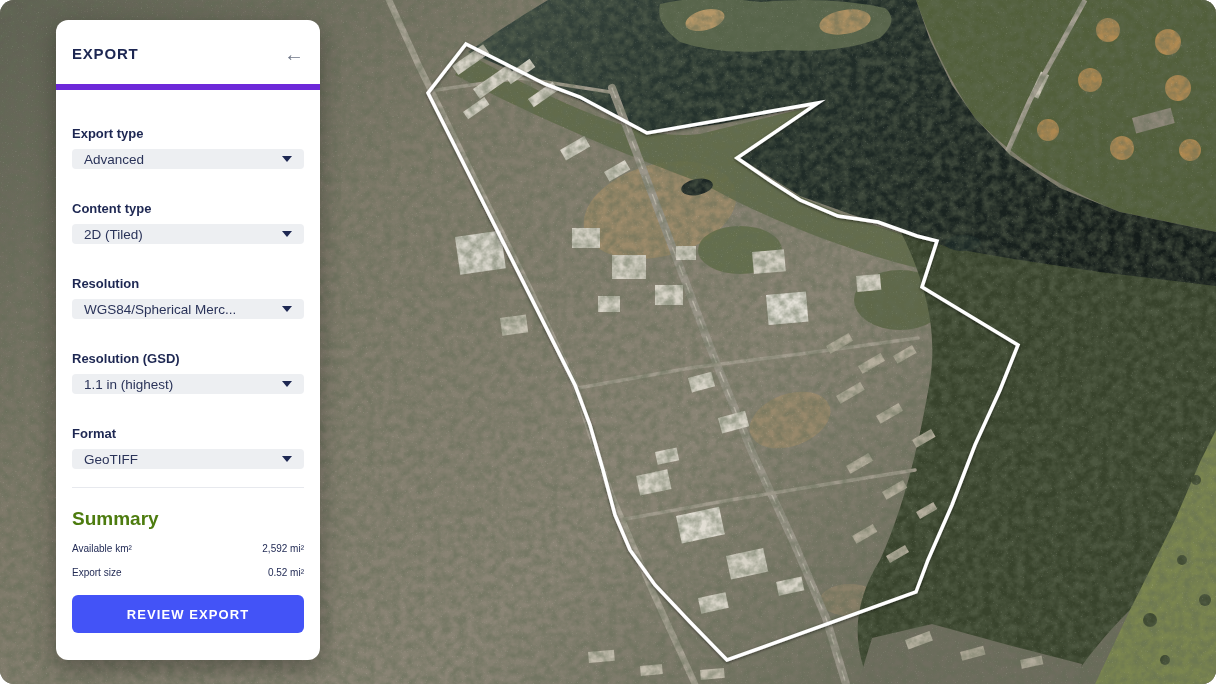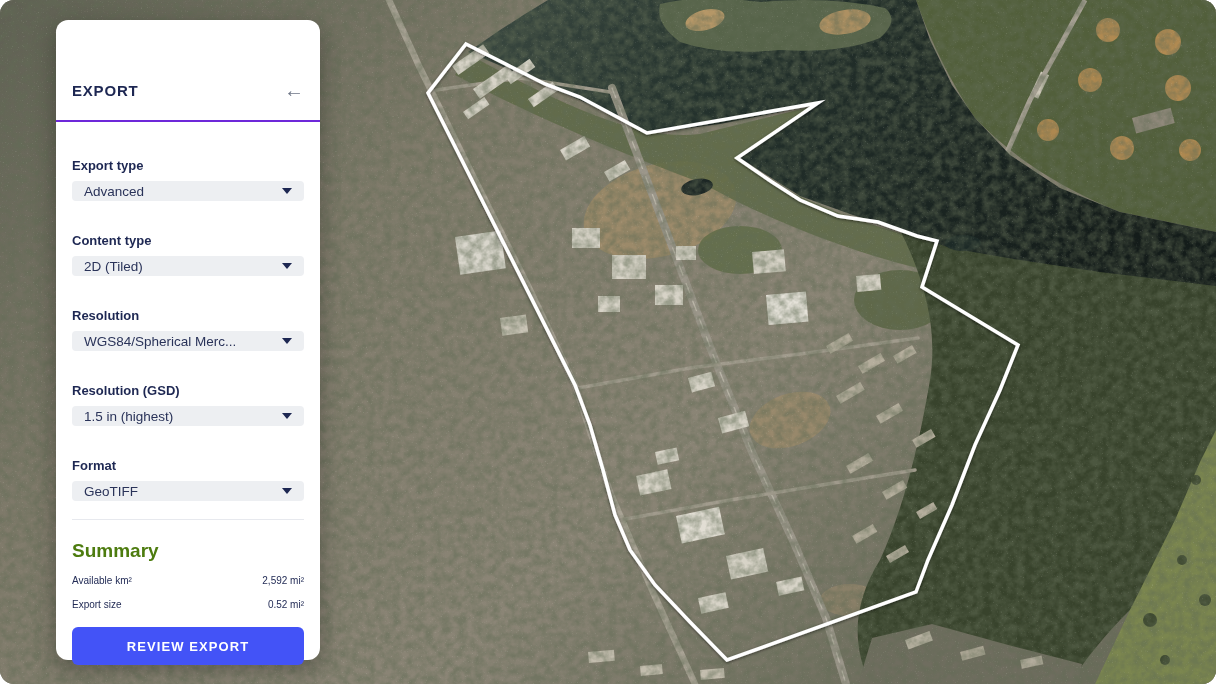--- a/index.html
+++ b/index.html
@@ -4,22 +4,22 @@
 <style>
   html,body{margin:0;padding:0;background:#ffffff;}
   .stage{position:relative;width:1216px;height:684px;border-radius:14px;overflow:hidden;
          background:#6f6e60;font-family:"Liberation Sans",sans-serif;}
   .map-svg{position:absolute;inset:0;display:block;}
 
   
   .panel{position:absolute;left:56px;top:20px;width:264px;height:640px;background:#ffffff;
          border-radius:12px;box-shadow:0 8px 24px rgba(0,0,0,.30);color:#202a52;
          box-sizing:border-box;display:flex;flex-direction:column;}
-  .panel-header{display:flex;justify-content:space-between;align-items:center;
-                padding:25px 16px 21px 16px;border-bottom:2px solid #6d28d9;margin-top:36px;}
+  .panel-header{display:flex;justify-content:space-between;align-items:flex-start;
+                padding:25px 16px 21px 16px;border-bottom:6px solid #6d28d9;}
   .panel-title{font-size:15px;font-weight:bold;letter-spacing:.8px;color:#1d2752;}
   .back{color:#6e7687;font-size:20px;line-height:18px;cursor:pointer;user-select:none;}
   .panel-body{padding:4px 16px 16px 16px;flex:1;}
   .field-label{margin-top:32px;font-size:13px;font-weight:bold;color:#1d2752;}
   .select{margin-top:8px;height:20px;background:#edeff2;border-radius:4px;display:flex;
           align-items:center;justify-content:space-between;padding:0 12px;font-size:13.5px;
           color:#2a3359;cursor:pointer;}
   .caret{width:0;height:0;border-left:5px solid transparent;border-right:5px solid transparent;
          border-top:6px solid #1d2752;flex:none;margin-left:8px;}
   .divider2{margin-top:18px;border-top:1px solid #e7e9ee;}
@@ -206,21 +206,21 @@
       </div>
 
       <div class="field-label">Resolution</div>
       <div class="select">
         <span>WGS84/Spherical Merc...</span>
         <span class="caret"></span>
       </div>
 
       <div class="field-label">Resolution (GSD)</div>
       <div class="select">
-        <span>1.5 in (highest)</span>
+        <span>1.1 in (highest)</span>
         <span class="caret"></span>
       </div>
 
       <div class="field-label">Format</div>
       <div class="select">
         <span>GeoTIFF</span>
         <span class="caret"></span>
       </div>
 
       <div class="divider2"></div>

